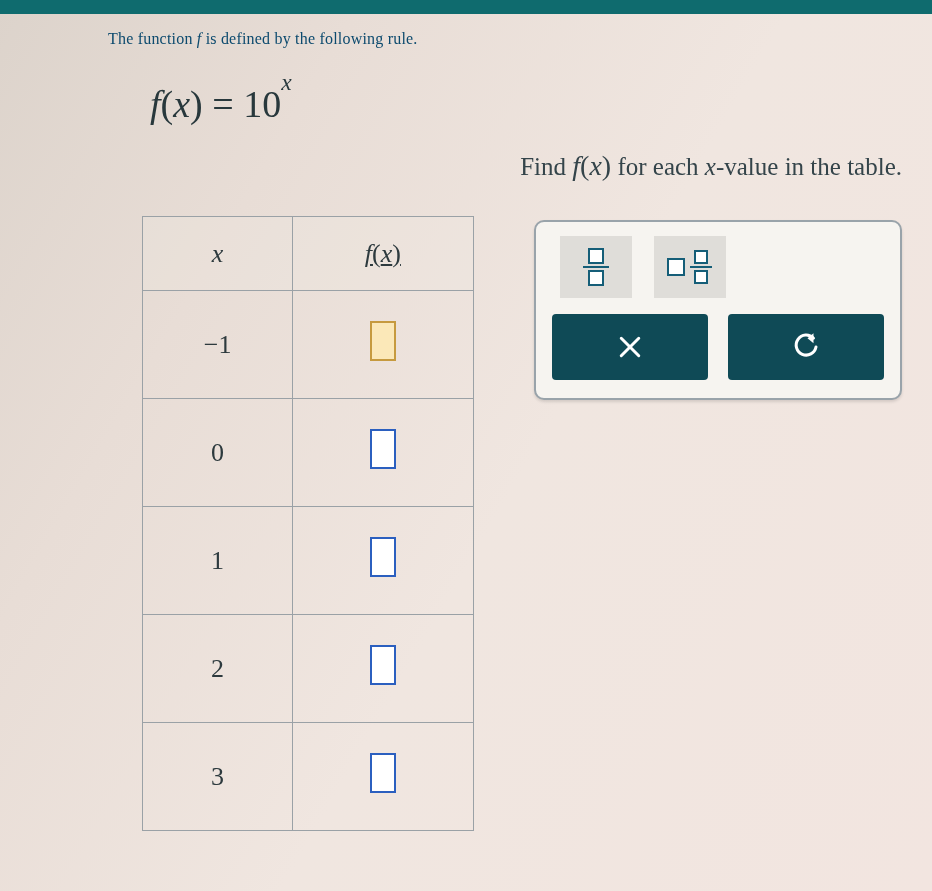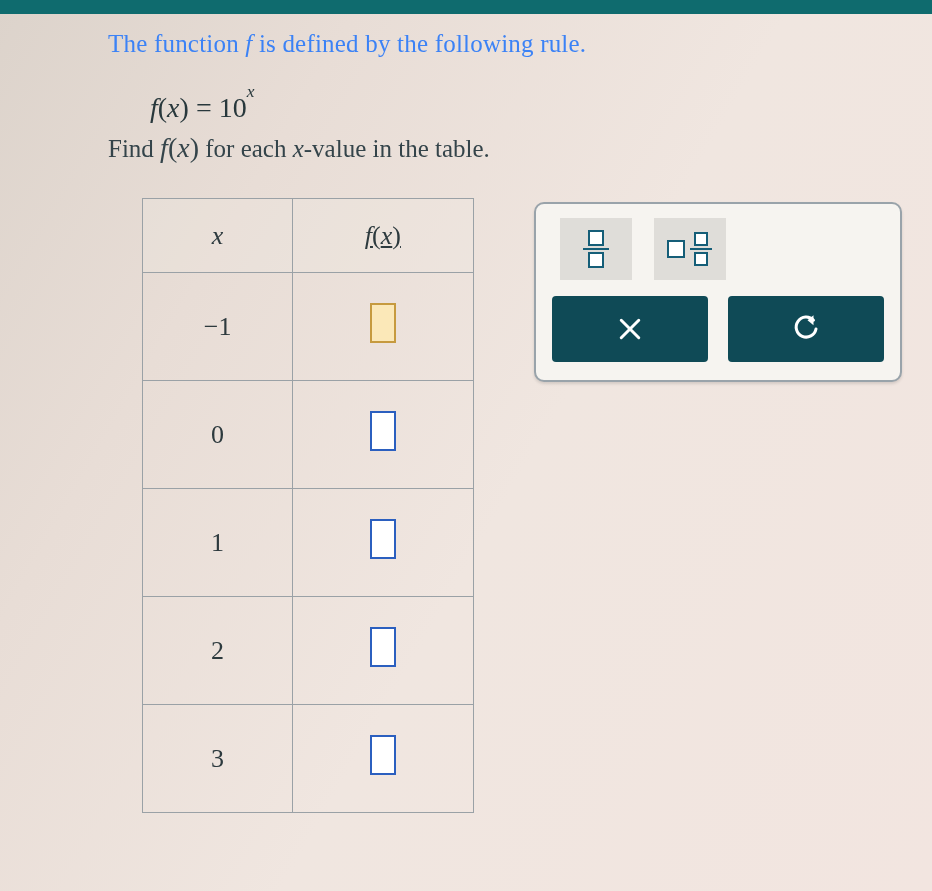--- a/index.html
+++ b/index.html
@@ -13,38 +13,39 @@
   }
   .topbar {
     height: 14px;
     background: #0f6b6e;
     width: 100%;
   }
   .content {
     padding: 12px 30px 0 108px;
   }
   .line1 {
-    font-size: 25px;
-    color: #3b82f6;
+    font-size: 16px;
+    color: #0c4a6e;
     margin-top: 4px;
     letter-spacing: 0.2px;
   }
   .italic-f { font-style: italic; font-family: 'Times New Roman', serif; }
   .equation {
-    margin: 34px 0 8px 42px;
-    font-size: 28px;
+    margin: 34px 0 24px 42px;
+    font-size: 38px;
     font-family: 'Times New Roman', serif;
     font-style: italic;
     color: #28383c;
   }
   .equation .up { font-style: normal; }
   .equation sup { font-size: 0.62em; position: relative; top: -0.55em; font-style: italic; }
   .line3 {
     font-size: 25px;
     color: #34444a;
+    text-align: right;
   }
   .line3 .mathbit {
     font-family: 'Times New Roman', serif;
     font-style: italic;
     font-size: 28px;
   }
   .xitalic { font-style: italic; font-family: 'Times New Roman', serif; }
 
   .tablewrap {
     margin: 34px 0 0 34px;

